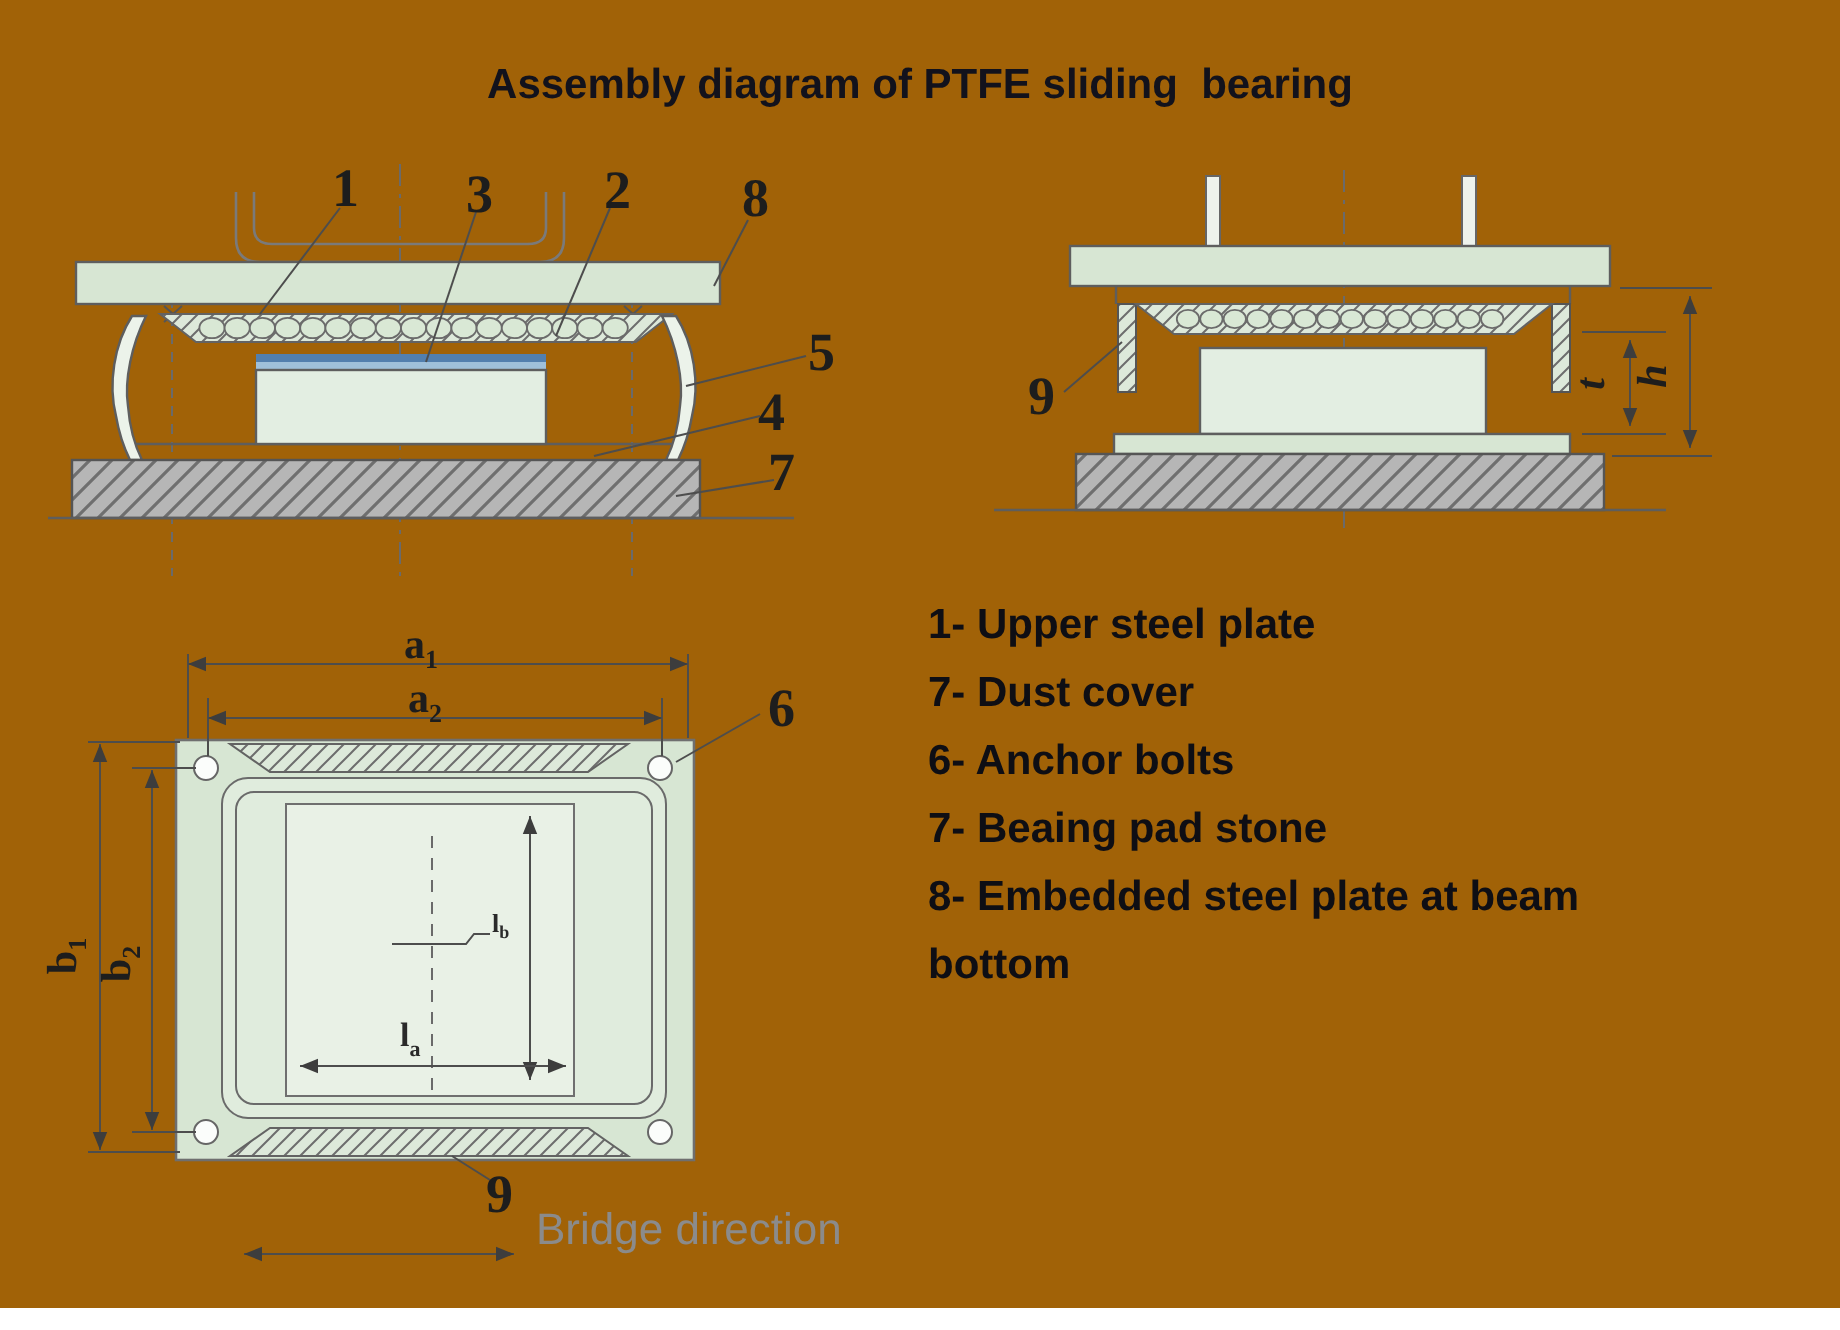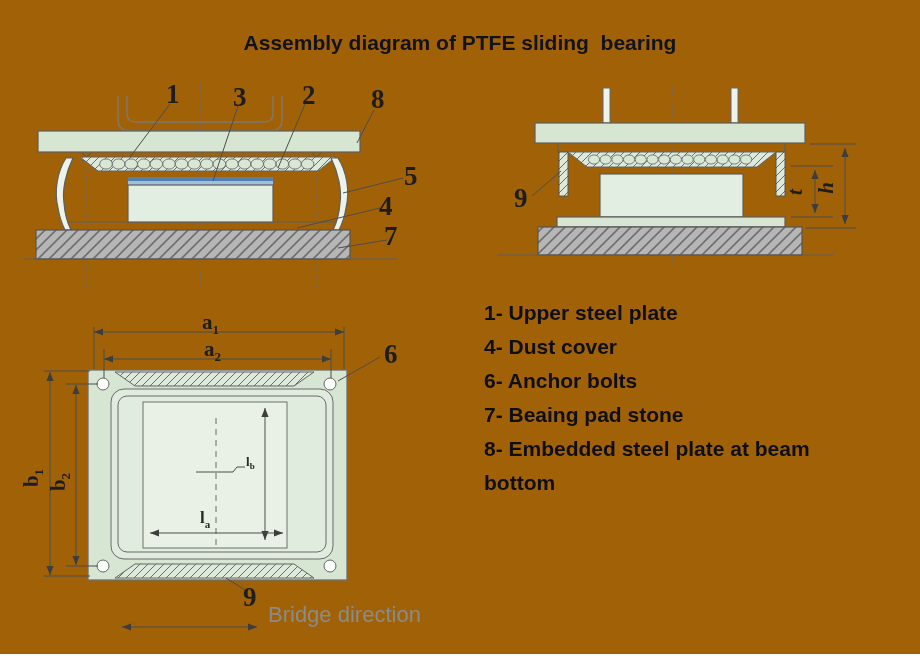--- a/index.html
+++ b/index.html
@@ -1,21 +1,21 @@
 <!DOCTYPE html>
 <html><head>
 <meta charset="utf-8">
 <style>
   html,body{margin:0;padding:0;background:#ffffff;}
   #stage{position:relative;width:920px;height:654px;background:#a16207;overflow:hidden;
          font-family:"Liberation Sans",sans-serif;text-decoration:underline;}
   .title{position:absolute;left:0;top:31px;width:920px;text-align:center;
          font-size:21px;font-weight:600;color:#12121c;white-space:pre;}
   .legend{position:absolute;left:464px;top:296px;width:456px;color:#0e0e14;}
-  .legend .lg-line{font-size:21px;font-weight:600;line-height:34px;white-space:nowrap;margin-left:20px;}
+  .legend .lg-line{font-size:21px;font-weight:600;line-height:34px;white-space:nowrap;}
   svg{position:absolute;left:0;top:0;}
   .co{font-family:"Liberation Serif",serif;font-size:27px;font-weight:700;fill:#1d1d1d;}
   .dim{font-family:"Liberation Serif",serif;font-size:21px;font-weight:700;fill:#1d1d1d;}
   .dimsub{font-family:"Liberation Serif",serif;font-size:13px;font-weight:700;fill:#1d1d1d;}
   .dimsm{font-family:"Liberation Serif",serif;font-size:17px;font-weight:700;fill:#2a2a2a;}
   .dimsm-sub{font-family:"Liberation Serif",serif;font-size:11px;font-weight:700;fill:#2a2a2a;}
   .dimxs{font-family:"Liberation Serif",serif;font-size:13px;font-weight:700;fill:#2a2a2a;}
   .dimxs-sub{font-family:"Liberation Serif",serif;font-size:9px;font-weight:700;fill:#2a2a2a;}
   .ital{font-style:italic;}
   .bridge{font-size:22px;font-weight:400;fill:#8b8b8b;}
@@ -238,20 +238,20 @@
 
       <g>
         <line class="ln" x1="122" y1="627" x2="257" y2="627" marker-start="url(#arr)" marker-end="url(#arr)"></line>
         <text class="bridge" x="268" y="622">Bridge direction</text>
       </g>
     </g>
   </svg>
 
   <div class="legend">
     <div class="lg-line">1- Upper steel plate</div>
-    <div class="lg-line">4- Dust cover</div>
+    <div class="lg-line">7- Dust cover</div>
     <div class="lg-line">6- Anchor bolts</div>
     <div class="lg-line">7- Beaing pad stone</div>
     <div class="lg-line">8- Embedded steel plate at beam</div>
     <div class="lg-line">bottom</div>
   </div>
 
 </div>
 
 </body></html>

